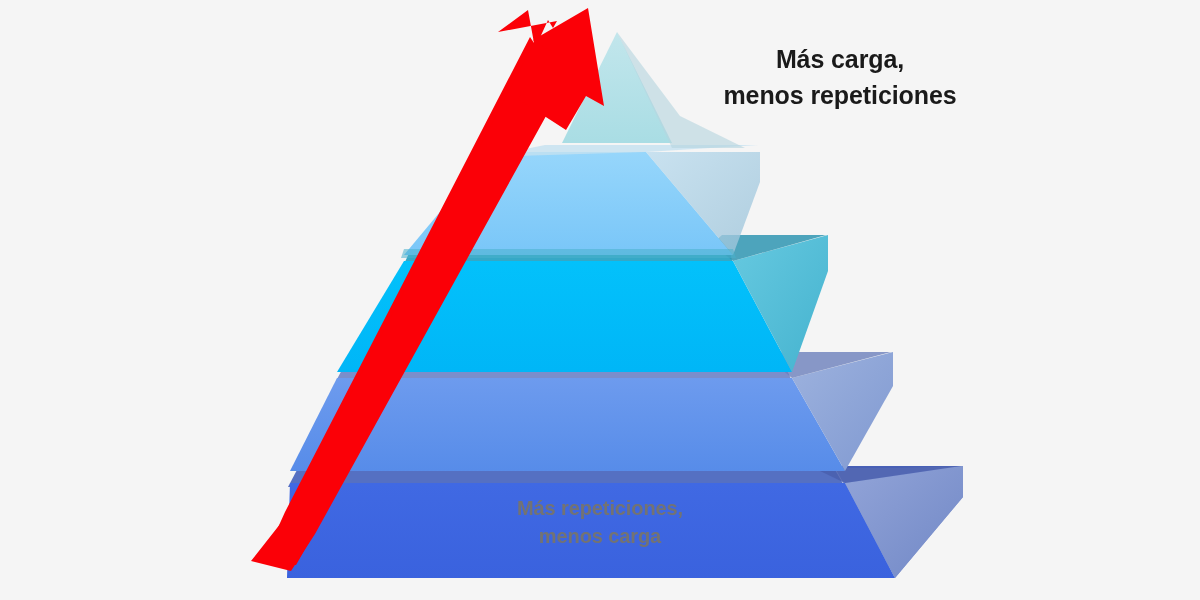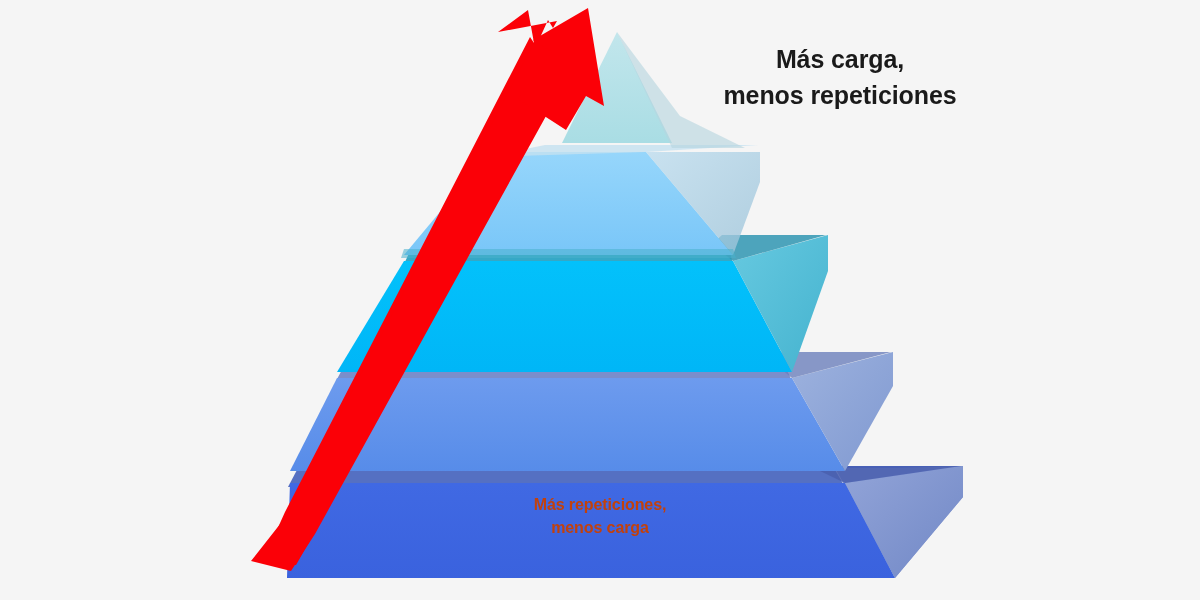--- a/index.html
+++ b/index.html
@@ -40,22 +40,22 @@
     width: 300px;
     text-align: center;
     font-size: 25px;
     color: #1a1a1a;
   }
   #caption-bottom {
     left: 330px;
     top: 494px;
     width: 540px;
     text-align: center;
-    font-size: 16px;
-    color: #c2410c;
+    font-size: 20px;
+    color: #737373;
   }
 </style>
 </head>
 <body>
 
 <div id="stage">
 
   <svg id="pyramid-svg" viewBox="0 0 1200 600">
     <defs>
       <linearGradient id="g-t1" x1="0" y1="0" x2="0" y2="1">

